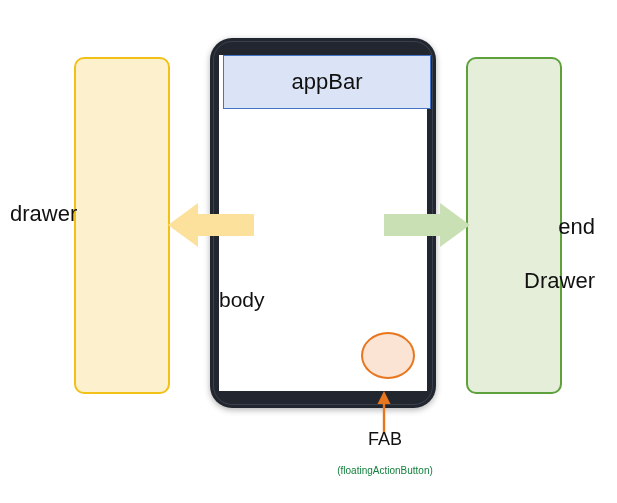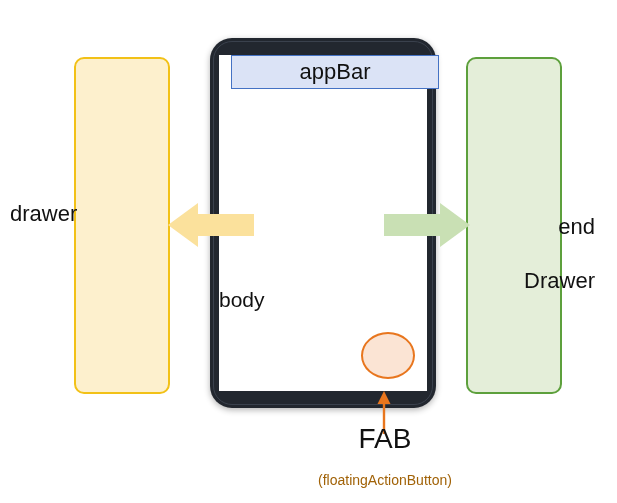--- a/index.html
+++ b/index.html
@@ -90,24 +90,24 @@
     position: absolute;
     left: 219px;
     top: 55px;
     width: 208px;
     height: 336px;
     background: #ffffff;
     z-index: 5;
   }
   #app-bar {
     position: absolute;
-    left: 12px;
+    left: 4px;
     top: 0;
     width: 100%;
-    height: 34px;
+    height: 54px;
     box-sizing: border-box;
     background: #dbe3f6;
     border: 1px solid #4472c4;
     display: flex;
     align-items: center;
     justify-content: center;
   }
   #app-bar-label {
     font-size: 22px;
     color: #111111;
@@ -146,30 +146,30 @@
   #fab-caption {
     position: absolute;
     left: 265px;
     top: 424px;
     width: 240px;
     text-align: center;
     z-index: 8;
   }
   #fab-caption-title {
     display: block;
-    font-size: 28px;
+    font-size: 18px;
     line-height: 30px;
     color: #111111;
   }
   #fab-caption-sub {
     display: block;
-    font-size: 14px;
+    font-size: 10px;
     line-height: 20px;
-    color: #a16207;
-    margin-top: 16px;
+    color: #15803d;
+    margin-top: 7px;
   }
 </style>
 </head>
 <body>
 
 <div id="canvas">
 
   <div class="panel" id="drawer-panel"></div>
 
   <div class="panel" id="end-drawer-panel"></div>

